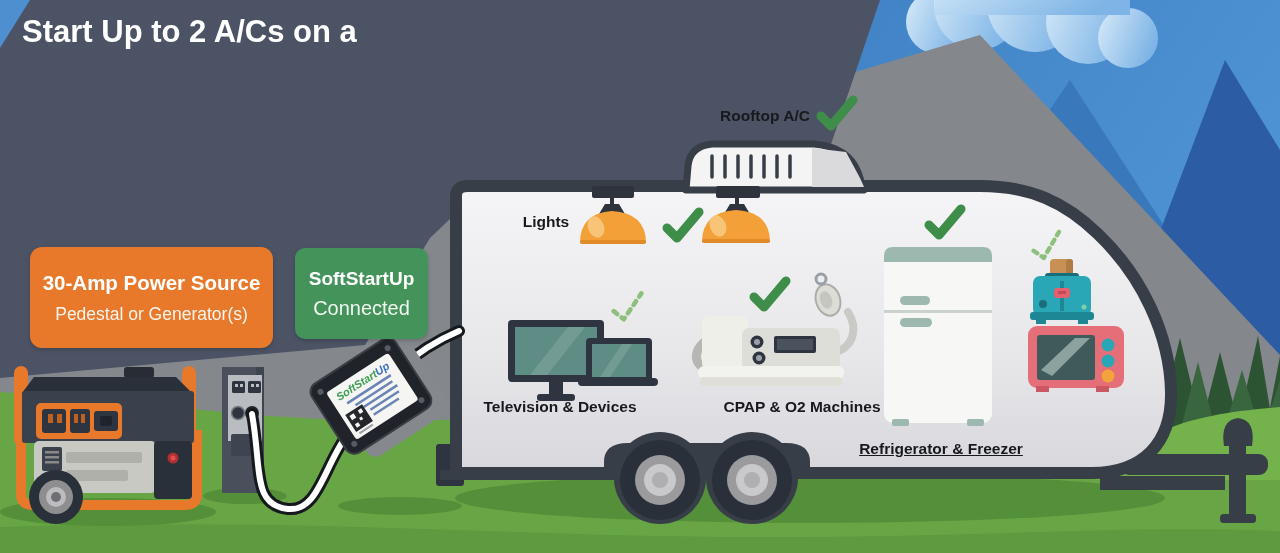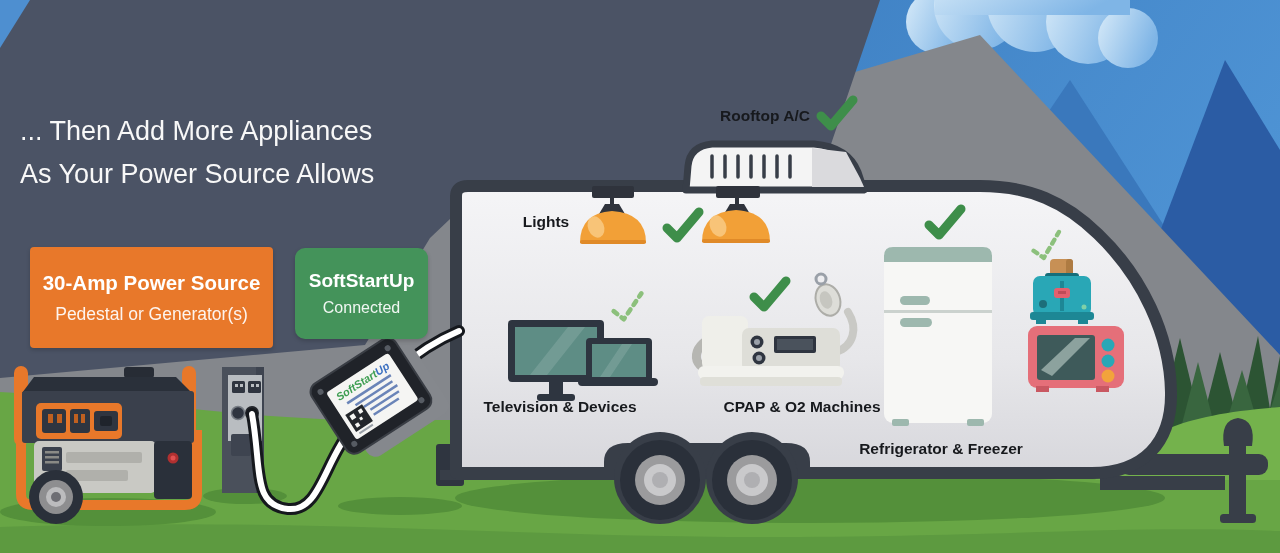--- a/index.html
+++ b/index.html
@@ -7,33 +7,33 @@
     position:relative;width:1280px;height:553px;overflow:hidden;
     font-family:"Liberation Sans",sans-serif;
     background:#3F81C4;
   }
   .stage svg.scene{position:absolute;inset:0;display:block;}
   .txt{position:absolute;white-space:nowrap;}
   .headline{left:22px;top:10px;color:#FFFFFF;font-size:31px;font-weight:bold;line-height:44px;}
   .subhead{left:20px;top:110px;color:#F8F8F8;font-size:27px;font-weight:400;line-height:43px;}
   .badge{position:absolute;display:flex;flex-direction:column;align-items:center;justify-content:center;
          color:#fff;text-align:center;box-shadow:0 2px 4px rgba(0,0,0,.18);}
-  .badge-power{left:30px;top:247px;width:243px;height:101px;background:#E8782A;border-radius:4px;}
+  .badge-power{left:30px;top:247px;width:243px;height:101px;background:#E8782A;border-radius:12px;}
   .badge-device{left:295px;top:248px;width:133px;height:91px;background:#44935A;border-radius:10px;}
   .badge .b-title{font-weight:bold;}
   .badge-power .b-title{font-size:20.5px;}
   .badge-power .b-sub{font-size:17.5px;color:rgba(255,255,255,.92);margin-top:9px;}
   .badge-device .b-title{font-size:19px;}
-  .badge-device .b-sub{font-size:16px;color:rgba(255,255,255,.92);margin-top:7px;}
+  .badge-device .b-sub{font-size:20px;color:rgba(255,255,255,.92);margin-top:7px;}
   .appliance-label{position:absolute;color:#17191D;font-weight:bold;font-size:15.5px;text-align:center;line-height:20px;}
   .lbl-rooftop{left:690px;top:106px;width:150px;text-align:center;}
   .lbl-lights{left:509px;top:212px;width:74px;}
   .lbl-tv{left:478px;top:397px;width:164px;}
   .lbl-cpap{left:720px;top:397px;width:164px;}
-  .lbl-fridge{left:856px;top:439px;width:170px;}
+  .lbl-fridge{left:856px;top:439px;width:170px;text-decoration:underline;}
   .lbl-micro{left:1019px;top:398px;width:124px;}
 </style>
 </head>
 <body>
 
 <div class="stage">
 
 <svg class="scene" viewBox="0 0 1280 553" width="1280" height="553">
   <defs>
     <linearGradient id="skyGrad" x1="0" y1="0" x2="1" y2="0.3">
@@ -316,24 +316,21 @@
       <rect x="-29" y="15" width="4" height="4" fill="#F5F5F3"></rect>
       <rect x="-22" y="12" width="3" height="3" fill="#F5F5F3"></rect>
       <rect x="-30" y="24" width="16" height="2" fill="#9AA0A8"></rect>
     </g>
   </g>
 
   <polygon points="0,0 30,0 0,48" fill="#4E8FD0"></polygon>
 </svg>
 
 <div class="txt headline">
-</div>
-<div class="txt subhead">
-  <div>... Then Add More Appliances</div>
-  <div>As Your Power Source Allows</div>
+  <div>Start Up to 2 A/Cs on a</div>
 </div>
 
 <div class="badge badge-power">
   <div class="b-title">30-Amp Power Source</div>
   <div class="b-sub">Pedestal or Generator(s)</div>
 </div>
 <div class="badge badge-device">
   <div class="b-title">SoftStartUp</div>
   <div class="b-sub">Connected</div>
 </div>

